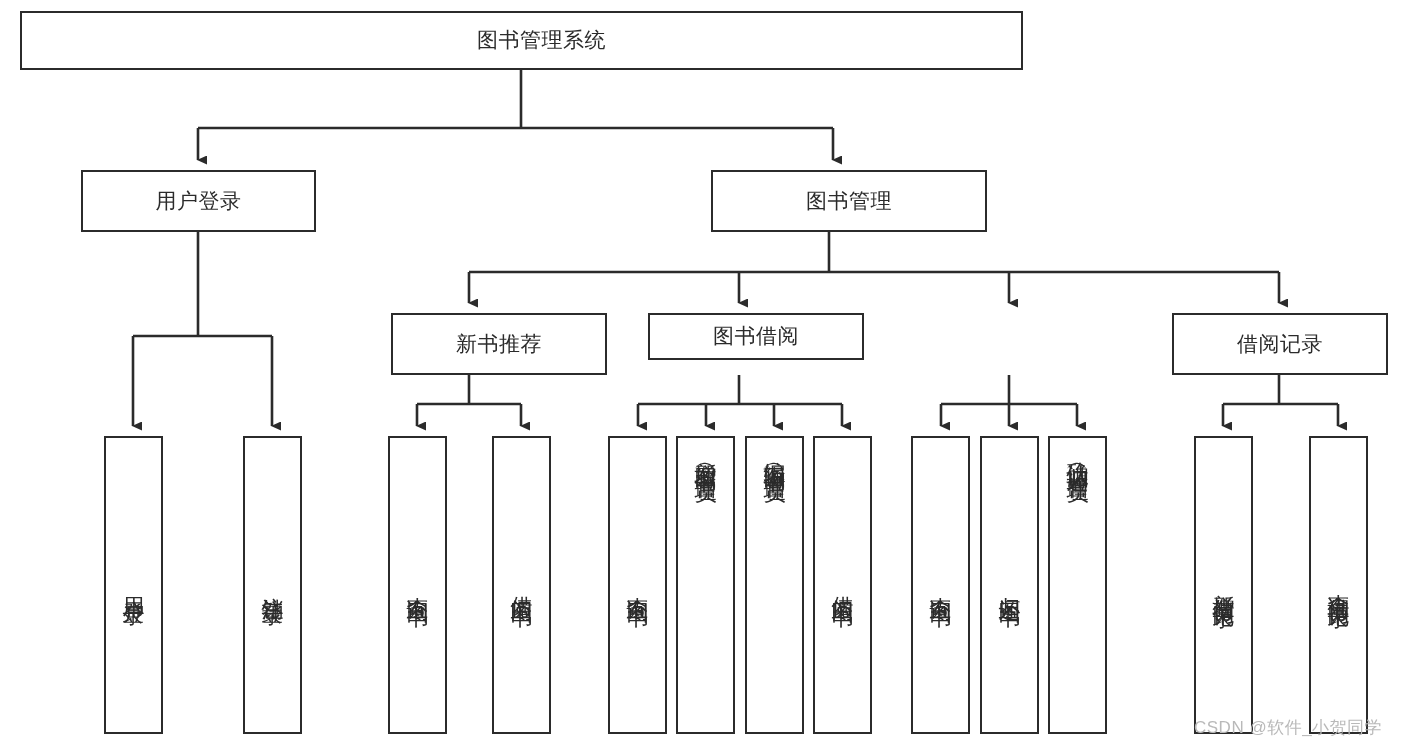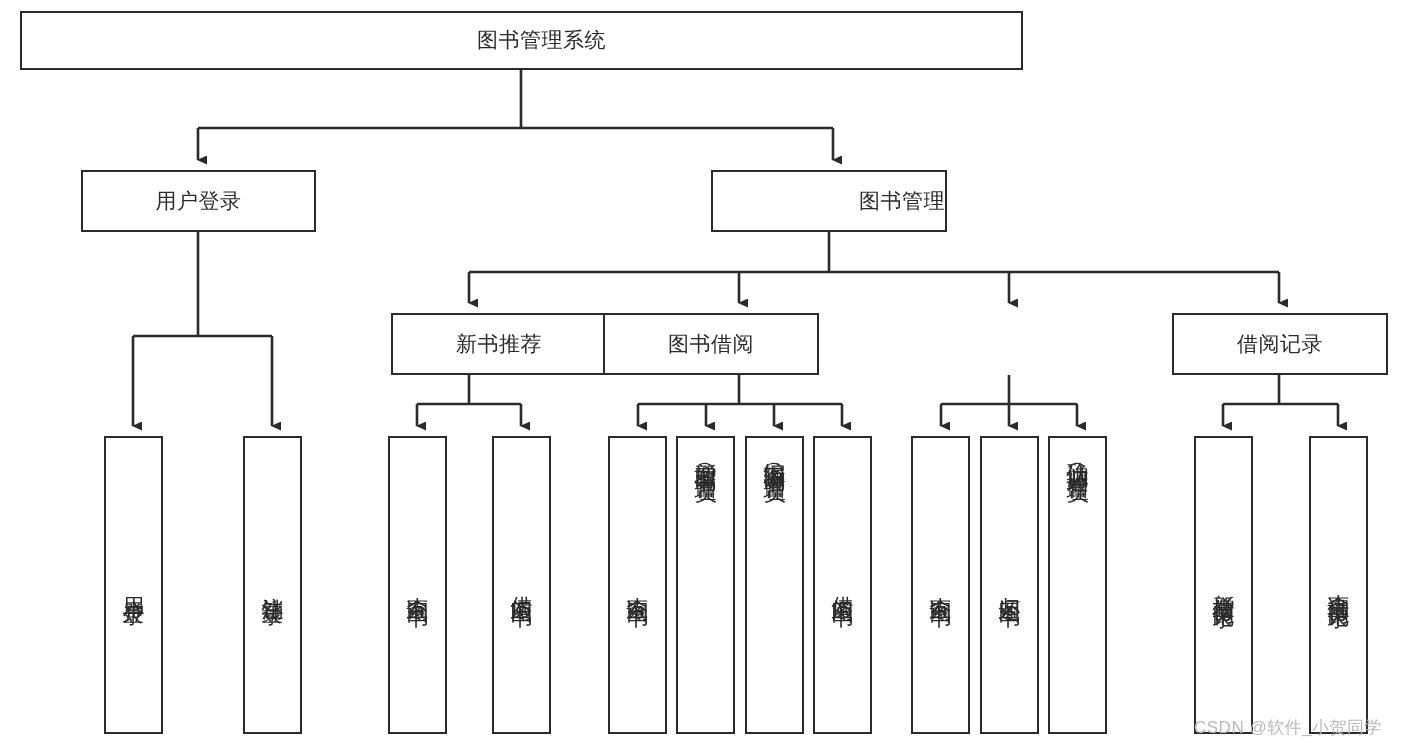--- a/index.html
+++ b/index.html
@@ -133,28 +133,28 @@
     </g>
   </svg>
 
   <div class="node h" style="left:20px; top:11px; width:1003px; height:59px;padding-left:40px;">
     <span class="label">图书管理系统</span>
   </div>
 
   <div class="node h" style="left:81px; top:170px; width:235px; height:62px;">
     <span class="label">用户登录</span>
   </div>
-  <div class="node h" style="left:711px; top:170px; width:236px; height:62px;justify-content:flex-end;">
+  <div class="node h" style="left:711px; top:170px; width:276px; height:62px;">
     <span class="label">图书管理</span>
   </div>
 
   <div class="node h" style="left:362px; top:313px; width:216px; height:62px;margin-left:29px;">
     <span class="label">新书推荐</span>
   </div>
-  <div class="node h" style="left:603px; top:313px; width:216px; height:62px;">
+  <div class="node h" style="left:648px; top:313px; width:216px; height:47px;">
     <span class="label">图书借阅</span>
   </div>
   <div class="node h" style="left:1172px; top:313px; width:216px; height:62px;">
     <span class="label">借阅记录</span>
   </div>
 
   <div class="node v center" style="left:104px; top:436px; width:59px; height:298px;">
     <span class="label">用户登录</span>
   </div>
   <div class="node v center" style="left:243px; top:436px; width:59px; height:298px;">

